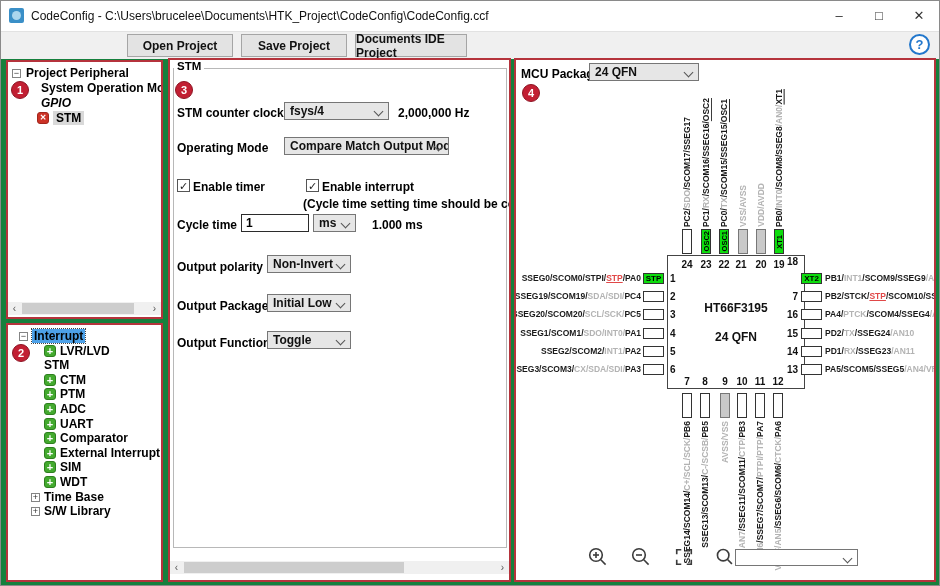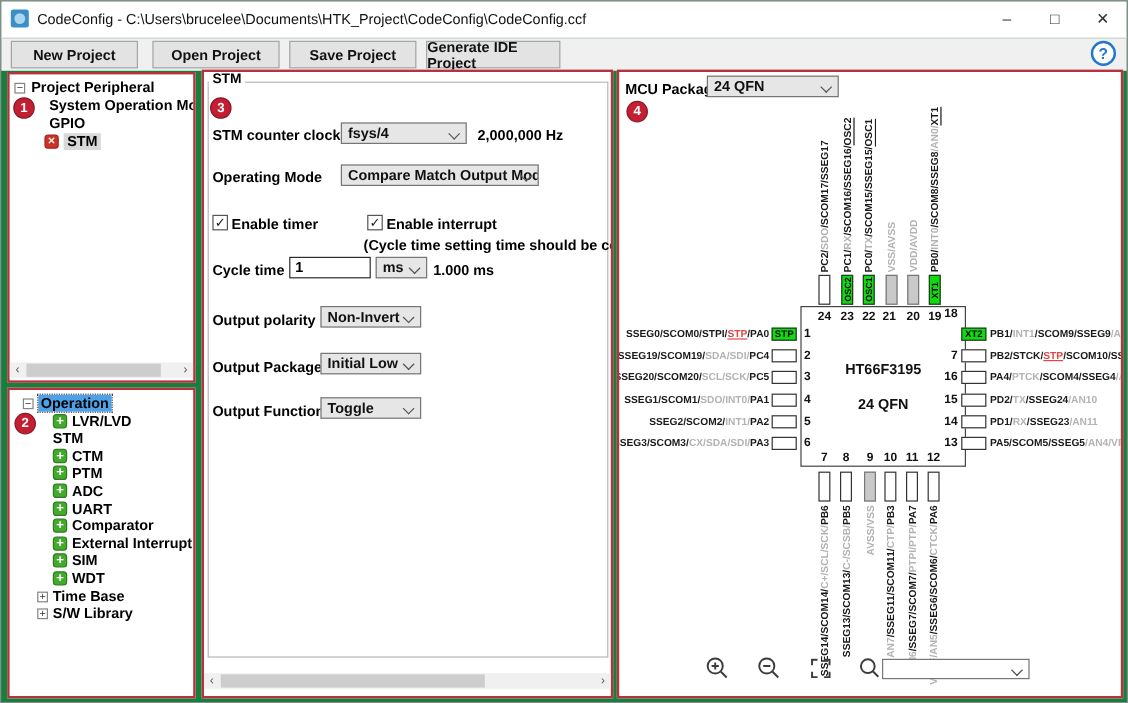--- a/index.html
+++ b/index.html
@@ -77,61 +77,60 @@
 
   <div class="titlebar">
     <div class="app-icon"></div>
     <div class="title-text">CodeConfig - C:\Users\brucelee\Documents\HTK_Project\CodeConfig\CodeConfig.ccf</div>
     <div class="win-btn" style="right:80px;">–</div>
     <div class="win-btn" style="right:40px;">□</div>
     <div class="win-btn" style="right:0;">✕</div>
   </div>
 
   <div class="toolbar">
-    <div class="tb-btn" style="left:8px;width:106px;">New Project</div>
     <div class="tb-btn" style="left:126px;width:106px;">Open Project</div>
     <div class="tb-btn" style="left:240px;width:106px;">Save Project</div>
-    <div class="tb-btn" style="left:354px;width:112px;">Generate IDE Project</div>
+    <div class="tb-btn" style="left:354px;width:112px;">Documents IDE Project</div>
     <div class="help-btn">?</div>
   </div>
 
   <div class="badge" style="left:10px;top:80px;">1</div>
   <div class="badge" style="left:11px;top:343px;">2</div>
   <div class="badge" style="left:174px;top:80px;">3</div>
   <div class="badge" style="left:521px;top:83px;">4</div>
 
   <div class="panel" id="panel1">
     <div id="ptree">
         <div class="tree-row" style="left: 4px; top: 4px;">
           <div class="expander" style="margin-right: 5px;">−</div>
           <div style="">Project Peripheral</div>
         </div>
         <div class="tree-row" style="left: 33px; top: 19px;">
           <div style="">System Operation Mode</div>
         </div>
-        <div class="tree-row" style="left: 33px; top: 34px;">
+        <div class="tree-row" style="left: 33px; top: 34px; font-style: italic;">
           <div style="">GPIO</div>
         </div>
         <div class="tree-row" style="left: 29px; top: 49px;">
           <div class="red-x" style="margin-right: 4px;">✕</div>
           <div class="sel-gray" style="">STM</div>
         </div>
       </div>
     <div class="hscroll" style="left:0;right:0;bottom:2px;">
       <div class="hs-arrow" style="left:0;">‹</div>
       <div class="hs-arrow" style="right:0;">›</div>
       <div class="hs-thumb" style="left:14px;width:112px;"></div>
     </div>
   </div>
 
   <div class="panel" id="panel2">
     <div id="libtree">
         <div class="tree-row" style="left: 11px; top: 4px;">
           <div class="expander" style="margin-right: 4px;">−</div>
-          <div class="sel-blue" style="">Operation</div>
+          <div class="sel-blue" style="">Interrupt</div>
         </div>
         <div class="tree-row" style="left: 36px; top: 19px;">
           <div class="green-plus" style="margin-right: 4px;">+</div>
           <div style="">LVR/LVD</div>
         </div>
         <div class="tree-row" style="left: 36px; top: 33px;">
           <div style="">STM</div>
         </div>
         <div class="tree-row" style="left: 36px; top: 48px;">
           <div class="green-plus" style="margin-right: 4px;">+</div>
@@ -198,21 +197,21 @@
     <div class="cb" style="left:136px;top:119px;">✓</div>
     <div class="flabel" style="left:152px;top:120px;">Enable interrupt</div>
     <div class="flabel" style="left:133px;top:137px;font-weight:600;">(Cycle time setting time should be considered)</div>
 
     <div class="flabel" style="left:7px;top:158px;">Cycle time</div>
     <input class="tinput" style="left: 71px; top: 154px; width: 68px; height: 18px;" value="1">
     <div class="combo" style="left:143px;top:154px;width:43px;height:18px;">
       <span>ms</span>
       <span class="chev"></span>
     </div>
-    <div class="flabel" style="left:191px;top:158px;">1.000 ms</div>
+    <div class="flabel" style="left:202px;top:158px;">1.000 ms</div>
 
     <div class="flabel" style="left:7px;top:200px;">Output polarity</div>
     <div class="combo" style="left:97px;top:195px;width:84px;height:18px;">
       <span>Non-Invert</span>
       <span class="chev"></span>
     </div>
 
     <div class="flabel" style="left:7px;top:239px;">Output Package</div>
     <div class="combo" style="left:97px;top:234px;width:84px;height:18px;">
       <span>Initial Low</span>

